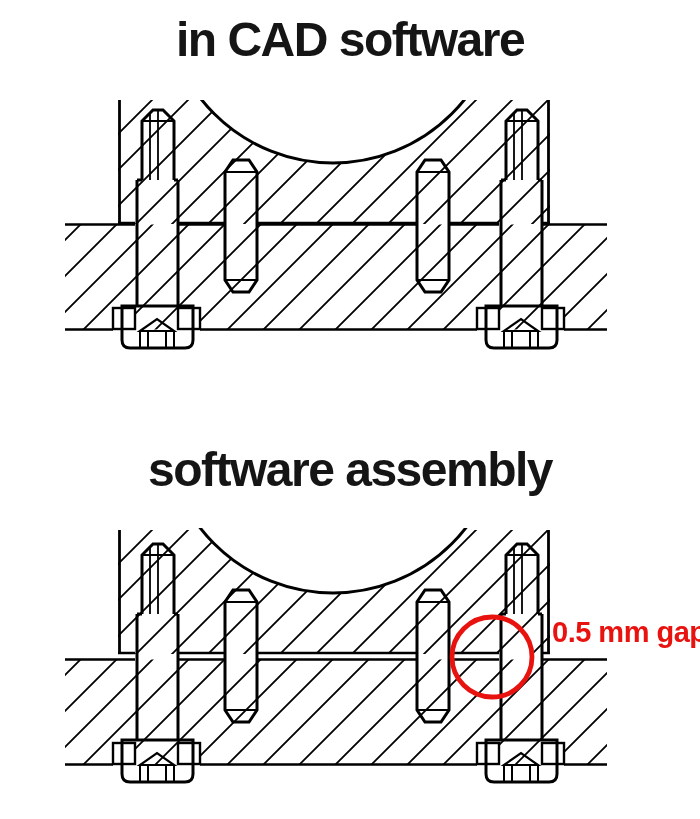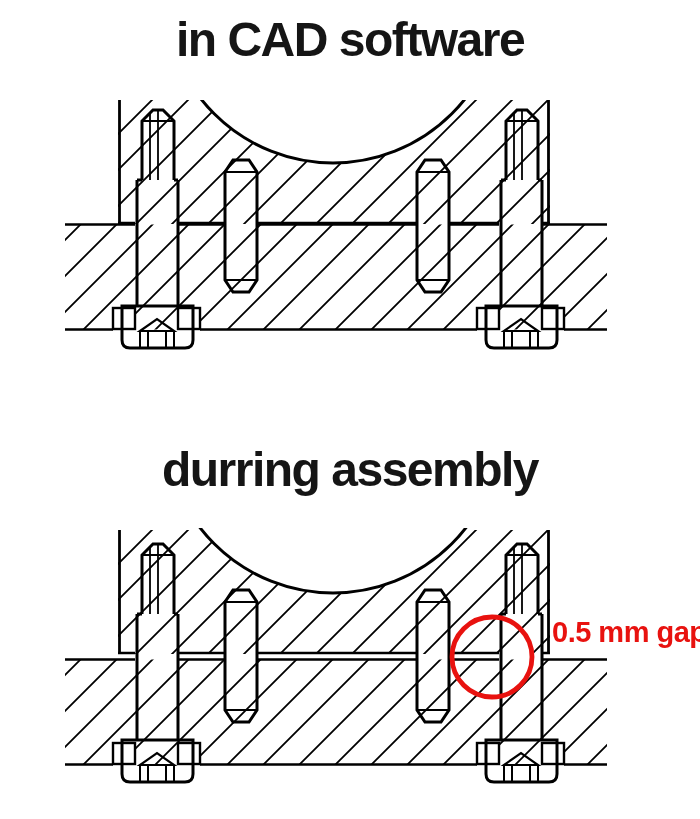--- a/index.html
+++ b/index.html
@@ -75,21 +75,21 @@
 
 <svg id="drawing-cad" class="drawing" width="700" height="271" viewBox="0 100 700 271">
   <use href="#unit-plate-bottom" xlink:href="#unit-plate-bottom"></use>
   <use href="#unit-plate-top" xlink:href="#unit-plate-top"></use>
   <use href="#unit-pin" xlink:href="#unit-pin"></use>
   <use href="#unit-pin" xlink:href="#unit-pin" x="192"></use>
   <use href="#unit-bolt" xlink:href="#unit-bolt"></use>
   <use href="#unit-bolt" xlink:href="#unit-bolt" x="364"></use>
 </svg>
 
-<h1 id="title-bottom" class="title">durring assembly</h1>
+<h1 id="title-bottom" class="title">software assembly</h1>
 
 <svg id="drawing-assembly" class="drawing" width="700" height="280" viewBox="0 528 700 280">
   <use href="#unit-plate-bottom" xlink:href="#unit-plate-bottom" y="435"></use>
   <use href="#unit-plate-top" xlink:href="#unit-plate-top" y="430"></use>
   <use href="#unit-pin" xlink:href="#unit-pin" y="430"></use>
   <use href="#unit-pin" xlink:href="#unit-pin" x="192" y="430"></use>
   <use href="#unit-bolt" xlink:href="#unit-bolt" y="434"></use>
   <use href="#unit-bolt" xlink:href="#unit-bolt" x="364" y="434"></use>
 
   <circle cx="492" cy="657" r="40" fill="none" stroke-width="4.8" stroke="#e8120f"></circle>

